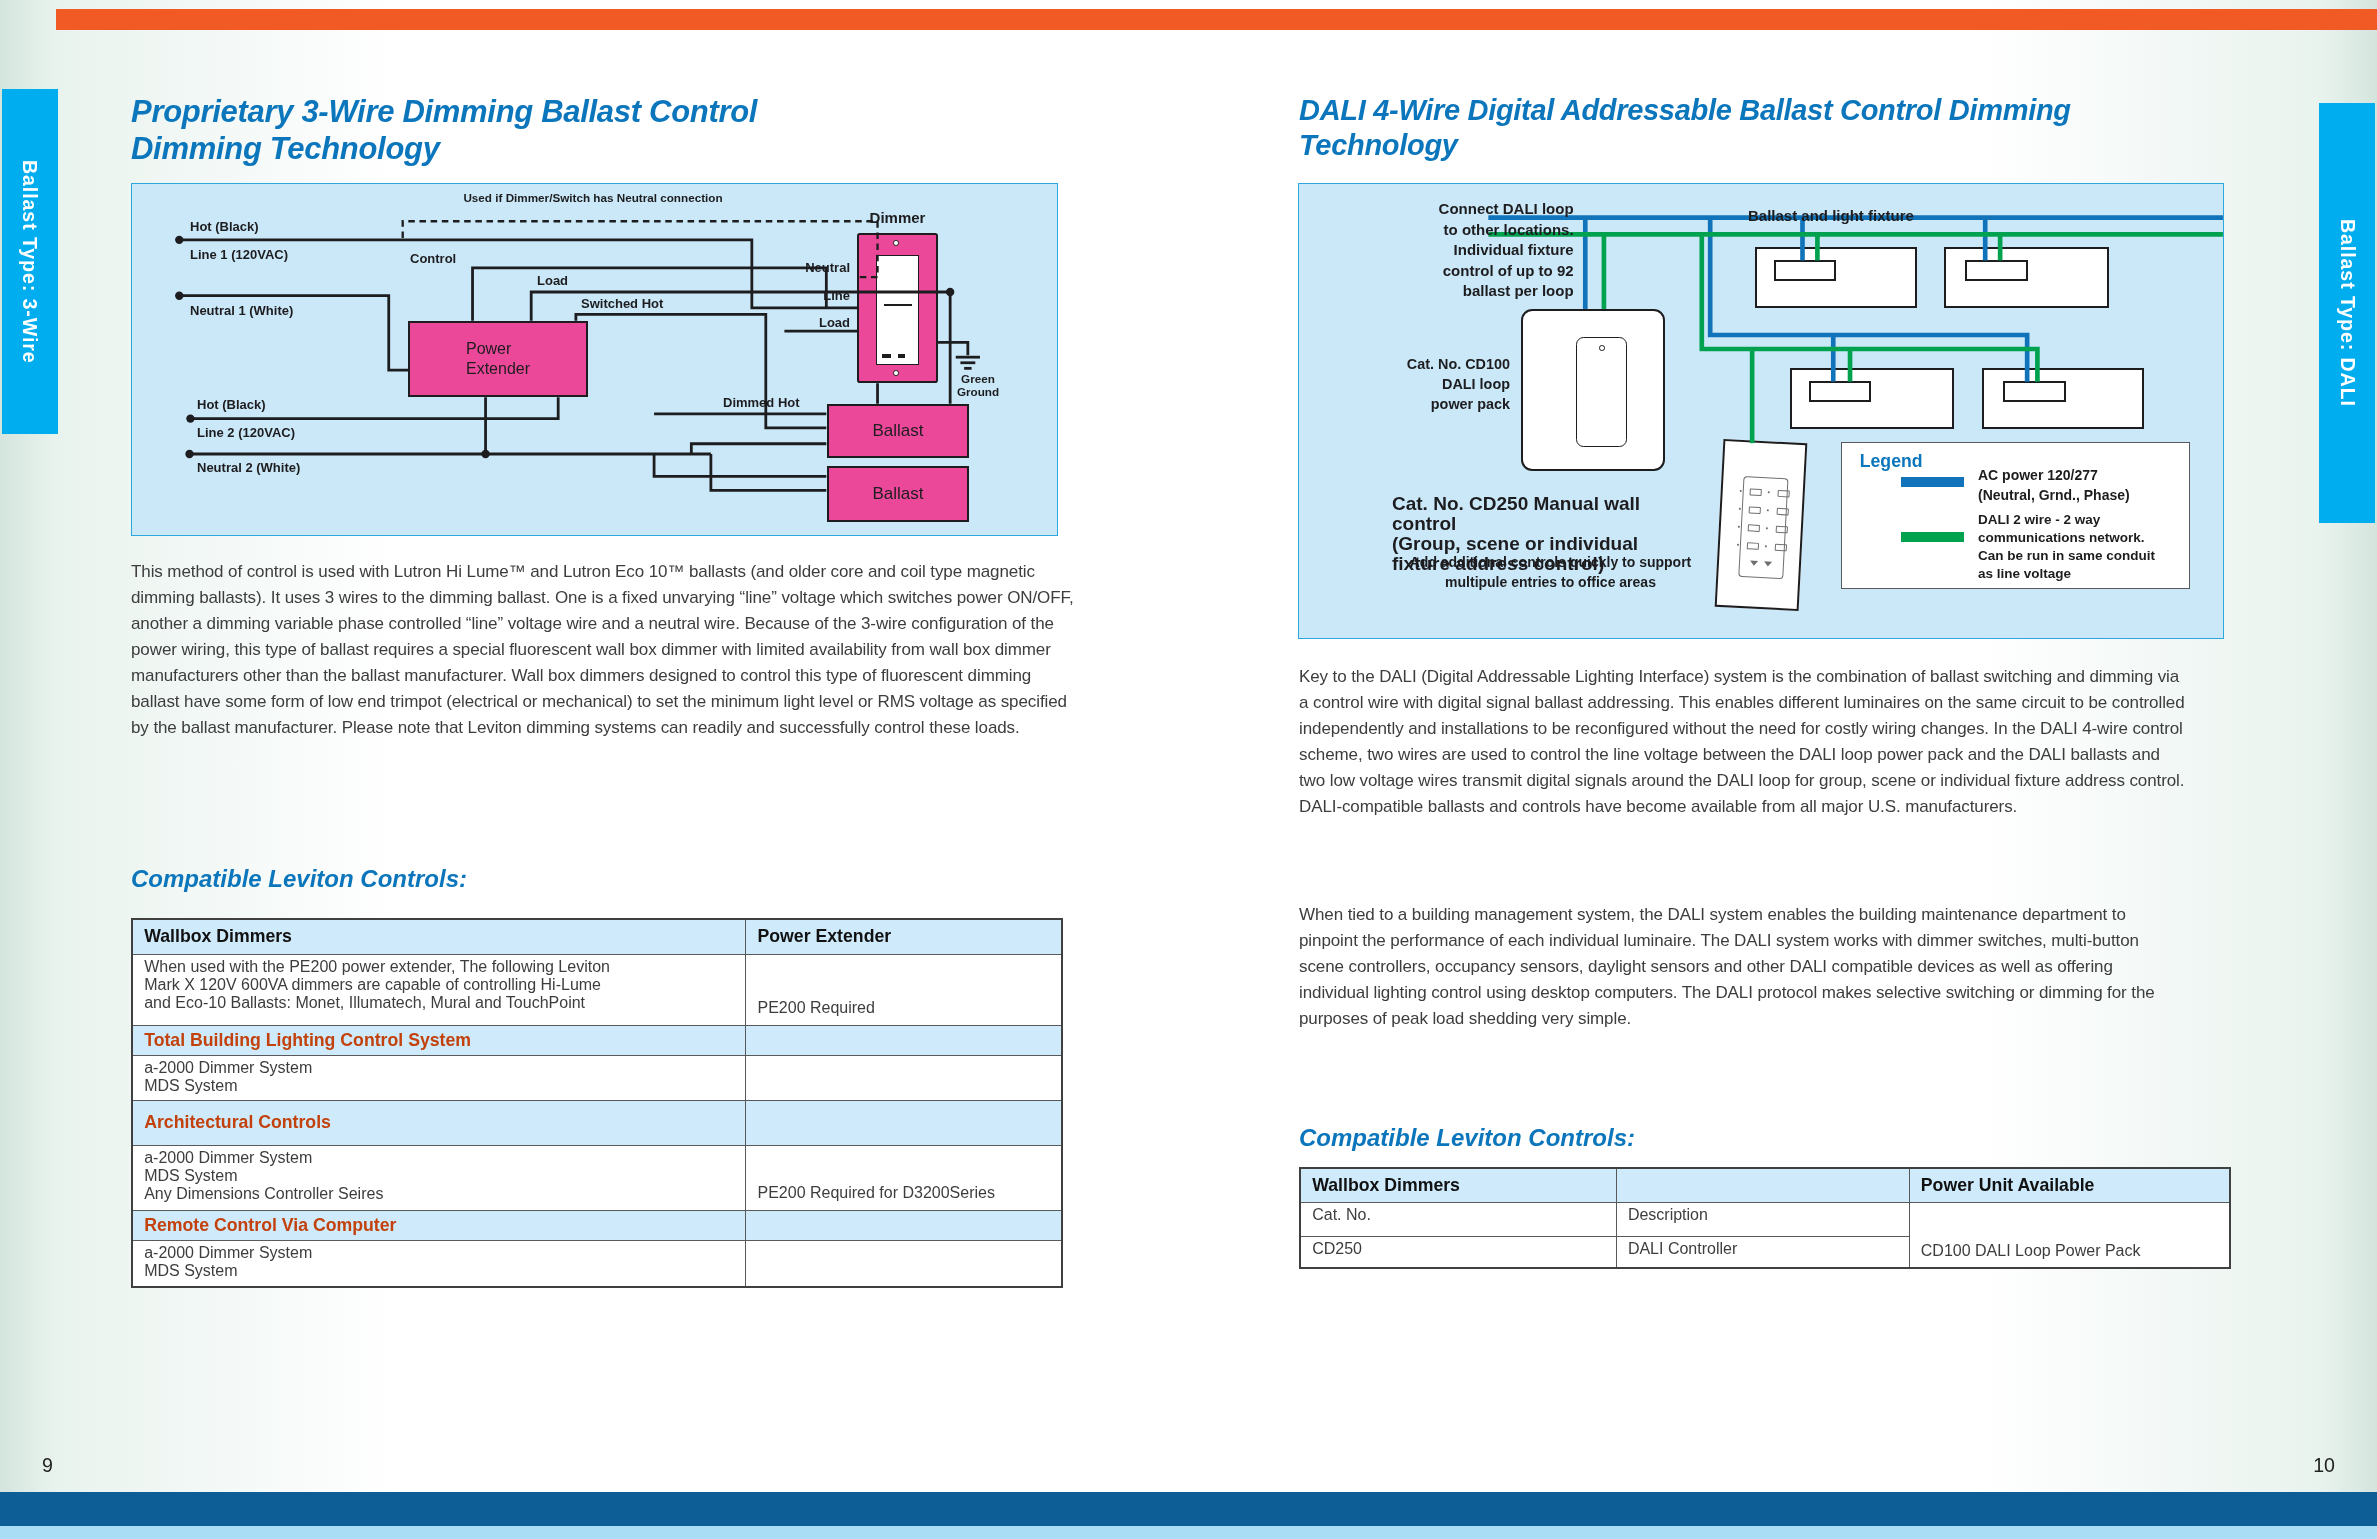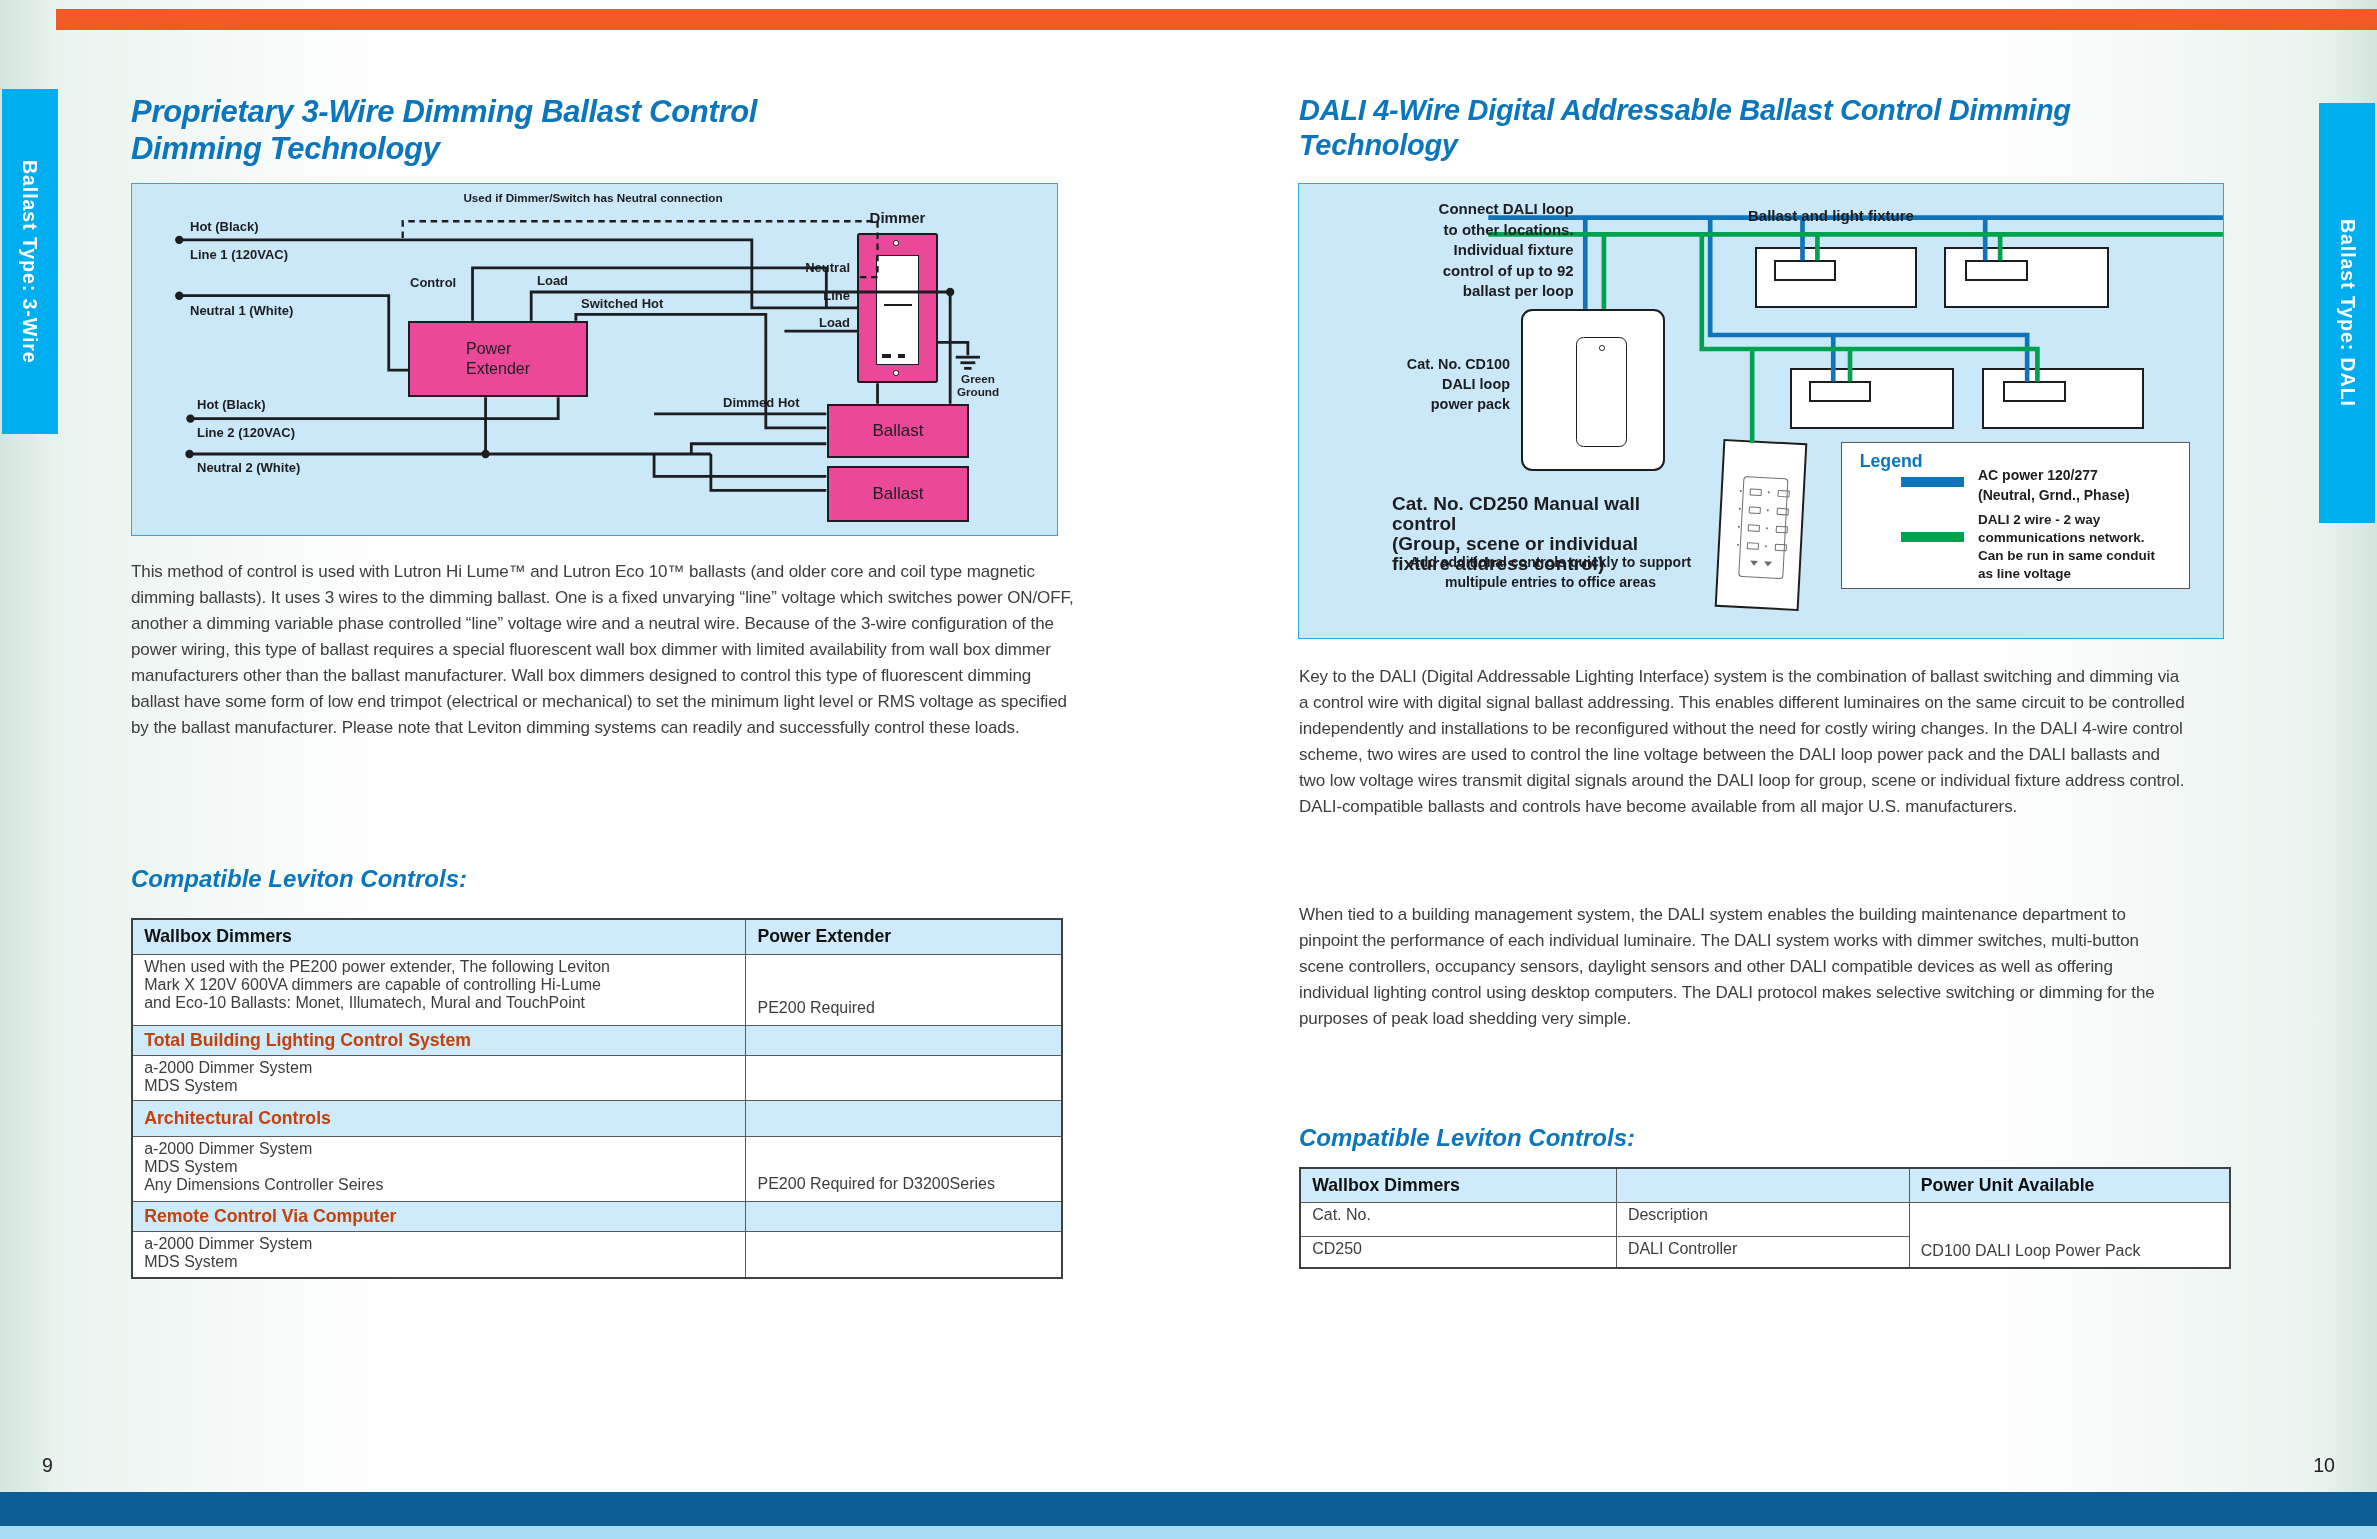--- a/index.html
+++ b/index.html
@@ -121,21 +121,21 @@
         <line x1="884" y1="186" x2="910" y2="186"></line>
         <line x1="889" y1="192" x2="905" y2="192"></line>
         <line x1="893" y1="198" x2="901" y2="198"></line>
       </g>
     </svg>
 
     <div class="dlabel ml" style="left:270px;top:5.6px;width:382px;text-align:center;font-size:11.7px;">Used if Dimmer/Switch has Neutral connection</div>
     <div class="dlabel" style="left:58px;top:35px;">Hot (Black)</div>
     <div class="dlabel" style="left:58px;top:63px;">Line 1 (120VAC)</div>
     <div class="dlabel" style="left:58px;top:119px;">Neutral 1 (White)</div>
-    <div class="dlabel" style="left:278px;top:67px;margin-top:24px;">Control</div>
+    <div class="dlabel" style="left:278px;top:67px;">Control</div>
     <div class="dlabel" style="left:405px;top:89px;">Load</div>
     <div class="dlabel" style="left:449px;top:112px;">Switched Hot</div>
     <div class="dlabel" style="left:725px;top:26px;width:81px;text-align:center;font-size:15px;">Dimmer</div>
     <div class="dlabel" style="left:648px;top:76px;width:70px;text-align:right;">Neutral</div>
     <div class="dlabel" style="left:648px;top:104px;width:70px;text-align:right;">Line</div>
     <div class="dlabel" style="left:648px;top:131px;width:70px;text-align:right;">Load</div>
     <div class="dlabel ml" style="left:804px;top:188px;width:84px;text-align:center;font-size:11.7px;line-height:13px;">Green
 Ground</div>
     <div class="dlabel" style="left:65px;top:213px;">Hot (Black)</div>
     <div class="dlabel" style="left:65px;top:241px;">Line 2 (120VAC)</div>
@@ -161,21 +161,21 @@
     </tr>
     <tr style="height:30px;">
       <td class="section">Total Building Lighting Control System</td>
       <td class="section"></td>
     </tr>
     <tr style="height:45px;">
       <td class="ml">a-2000 Dimmer System
 MDS System</td>
       <td></td>
     </tr>
-    <tr style="height:36px;">
+    <tr style="height:45px;">
       <td class="section">Architectural Controls</td>
       <td class="section"></td>
     </tr>
     <tr style="height:65px;">
       <td class="ml">a-2000 Dimmer System
 MDS System
 Any Dimensions Controller Seires</td>
       <td class="bottom">PE200 Required for D3200Series</td>
     </tr>
     <tr style="height:30px;">

